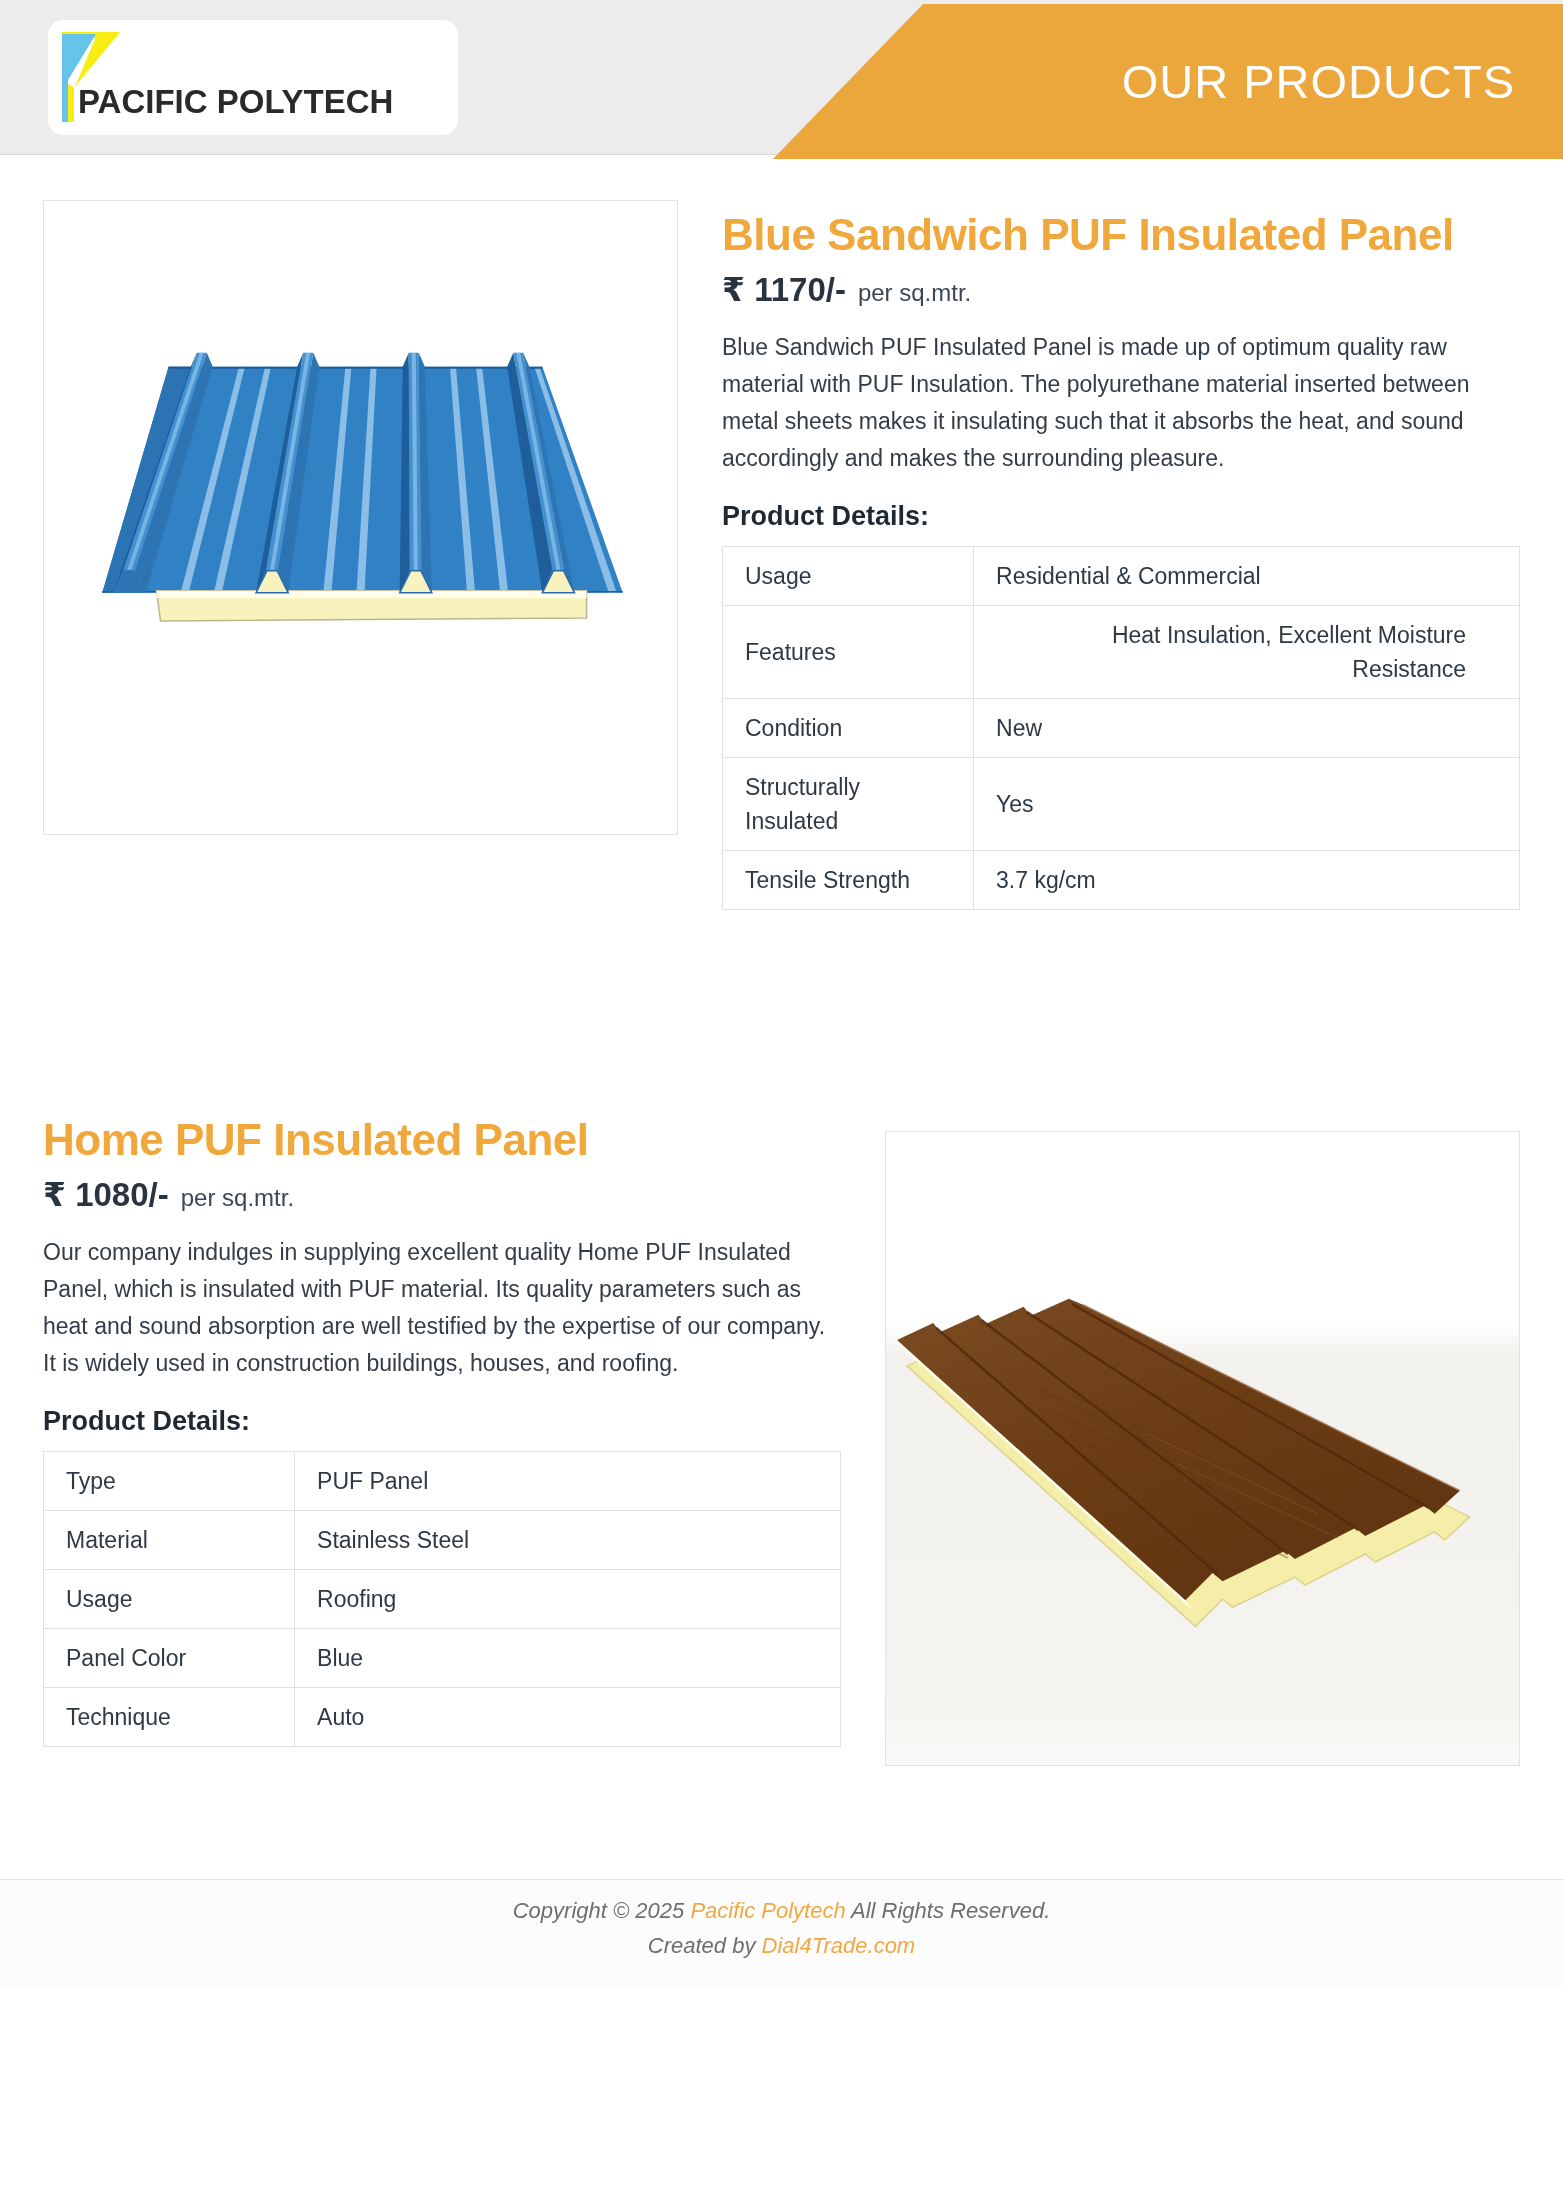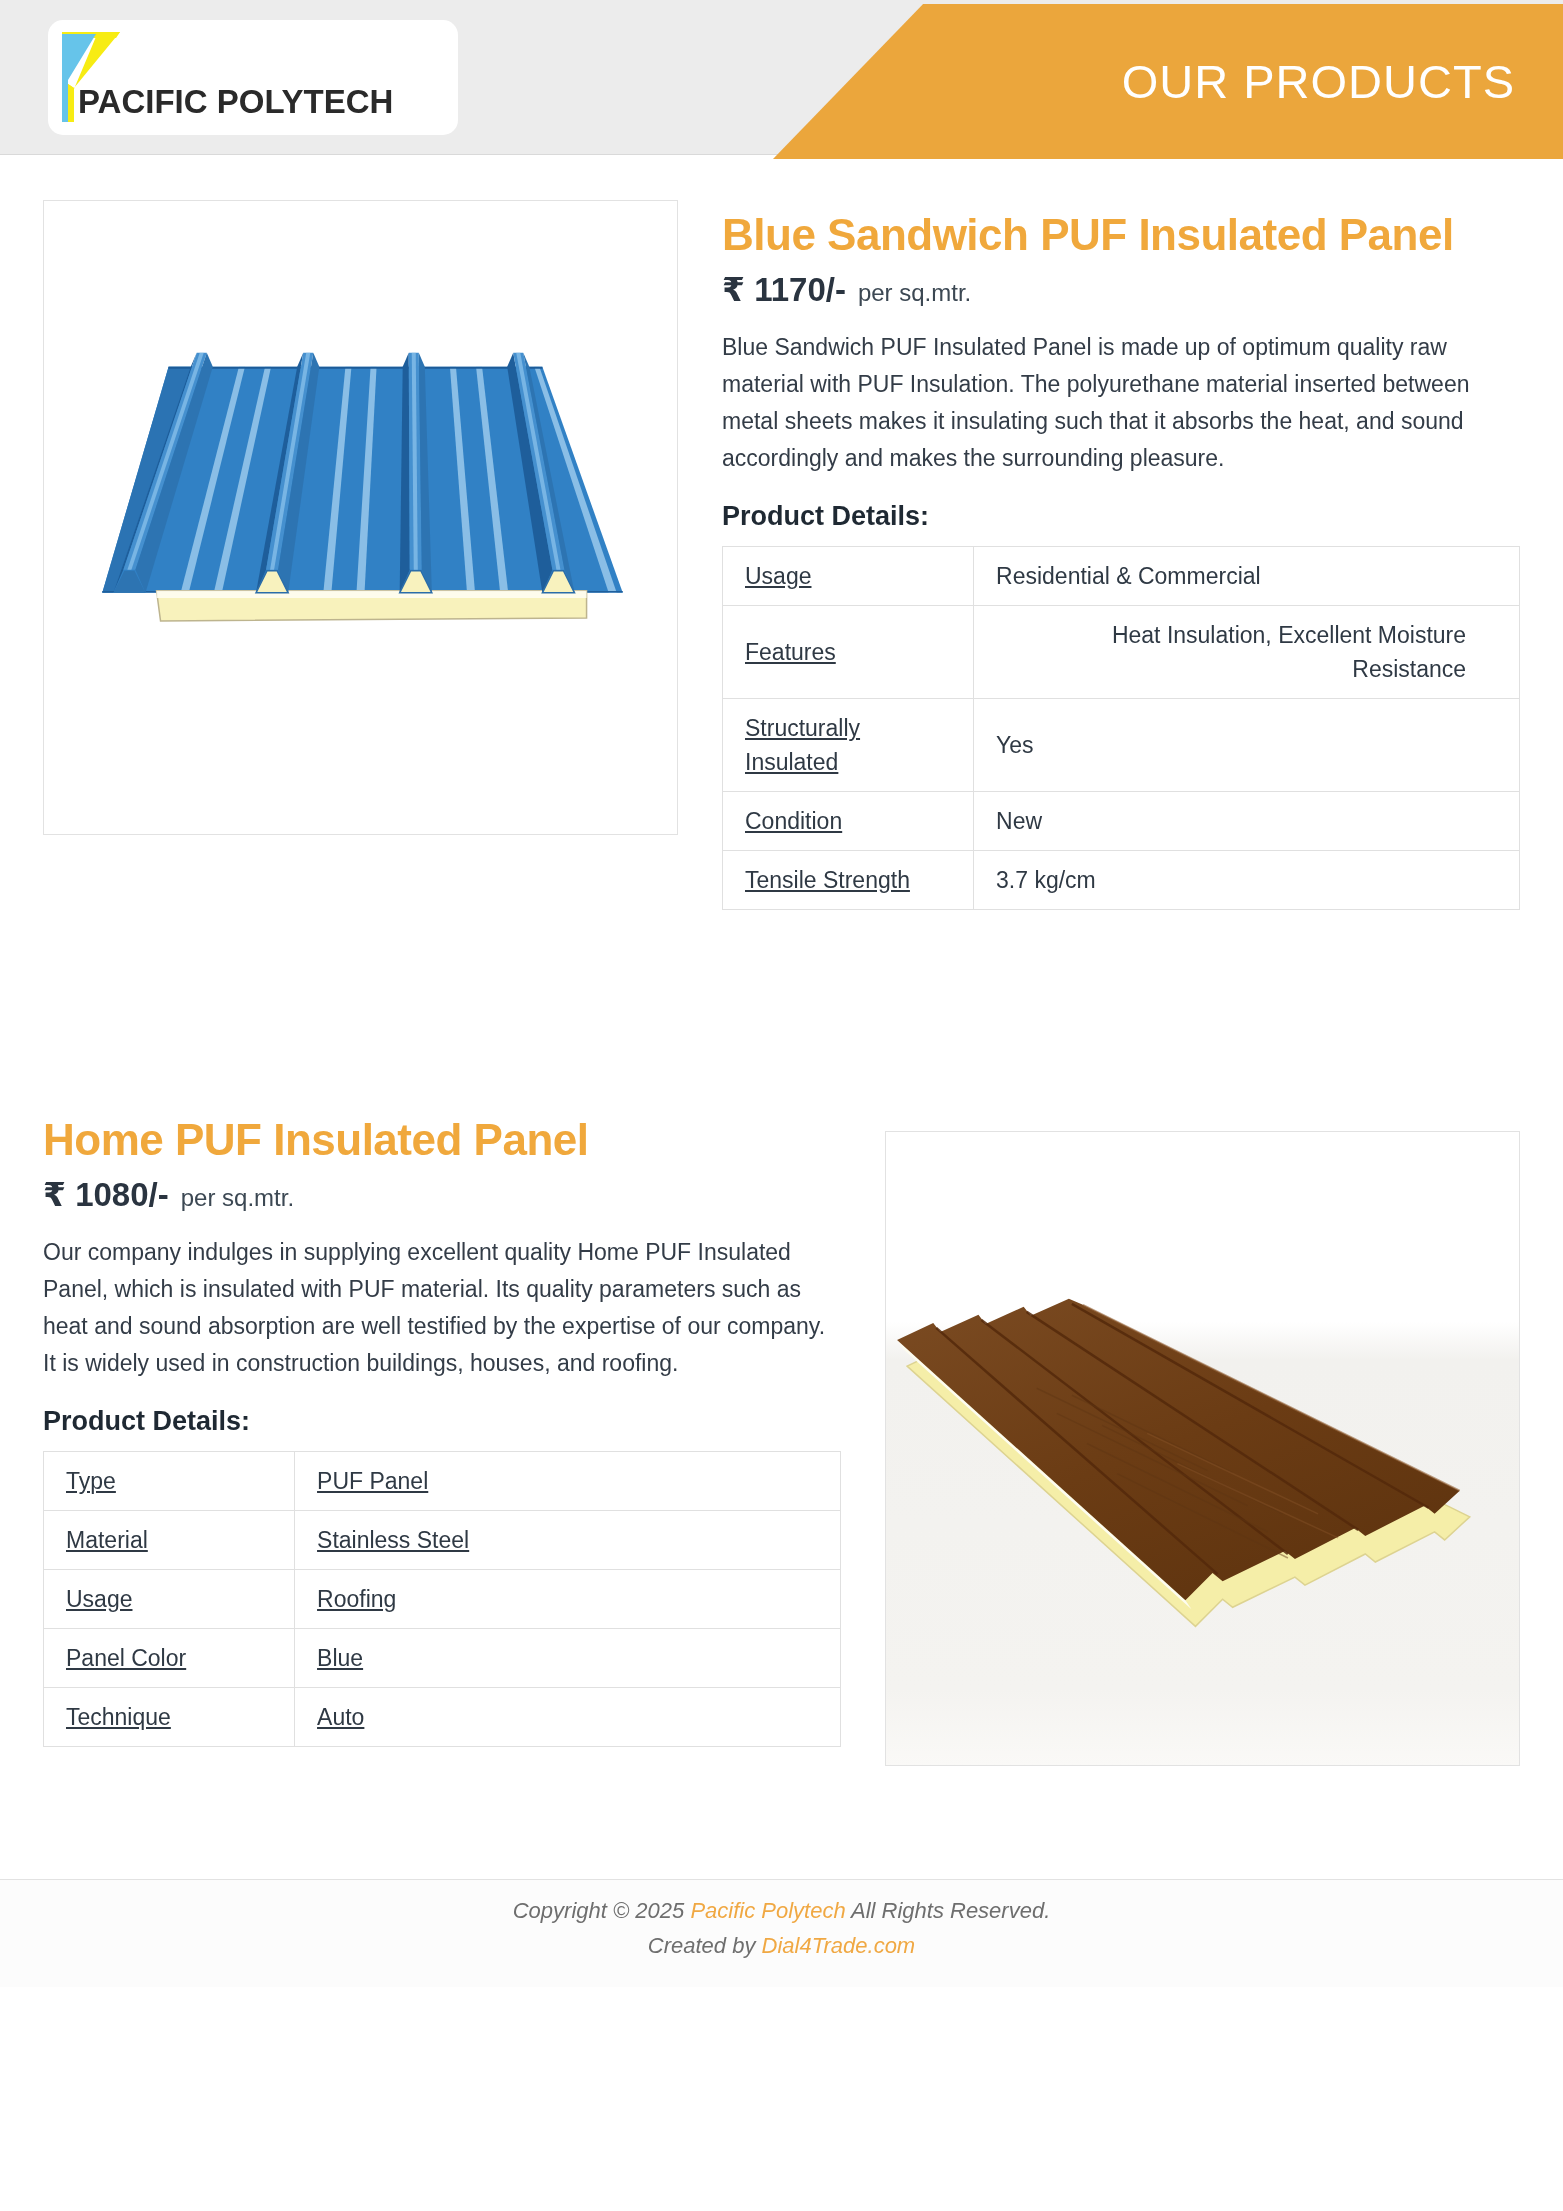--- a/index.html
+++ b/index.html
@@ -26,21 +26,21 @@
   .p1 .product-info { padding-top:10px; }
   .p2 { margin-top:205px; }
   .p2 .product-photo { order:2; margin-top:16px; }
 
   .product-title { font-size:44px; font-weight:700; color:#F0A83C; letter-spacing:-0.5px; margin-bottom:10px; white-space:nowrap; }
   .price-row { display:flex; align-items:baseline; margin-bottom:16px; }
   .price { font-size:33px; font-weight:700; color:#2A3440; letter-spacing:0; }
   .price-unit { font-size:24px; color:#3C4853; margin-left:12px; }
   .desc { font-size:23px; line-height:37px; color:#333C47; margin:20px 0 24px 0; max-width:800px; }
   .details-heading { font-size:27px; font-weight:700; color:#1F2933; margin-bottom:14px; }
-  .details-table { width:100%; border-collapse:collapse; font-size:23px; color:#2F3944; background:#fff;text-decoration:underline; }
+  .details-table { width:100%; border-collapse:collapse; font-size:23px; color:#2F3944; background:#fff; }
   .details-table td { border:1px solid #E0E0E0; padding:12px 22px; line-height:34px; vertical-align:middle; }
   .details-table td.c1 { width:31.5%; }
   .p1 .details-table td.c2 .val { display:inline-block; max-width:470px;text-align:right; }
 
   
   .footer { margin-top:auto; flex:none; border-top:1px solid #E2E2E2; background:#FCFCFC; text-align:center;
             font-size:22px; color:#6E6E6E; line-height:35px; padding:13px 0 24px 0;font-style:italic; }
   .footer a { text-decoration:none; cursor:pointer; }
   .link-orange { color:#F0A843; }
 </style>
@@ -137,26 +137,26 @@
           <tbody>
             <tr>
               <td class="c1">Usage</td>
               <td class="c2"><span class="val">Residential &amp; Commercial</span></td>
             </tr>
             <tr>
               <td class="c1">Features</td>
               <td class="c2"><span class="val">Heat Insulation, Excellent Moisture Resistance</span></td>
             </tr>
             <tr>
+              <td class="c1">Condition</td>
+              <td class="c2"><span class="val">New</span></td>
+            </tr>
+            <tr>
               <td class="c1">Structurally Insulated</td>
               <td class="c2"><span class="val">Yes</span></td>
-            </tr>
-            <tr>
-              <td class="c1">Condition</td>
-              <td class="c2"><span class="val">New</span></td>
             </tr>
             <tr>
               <td class="c1">Tensile Strength</td>
               <td class="c2"><span class="val">3.7 kg/cm</span></td>
             </tr>
           </tbody>
         </table>
       </div>
     </section>
 

